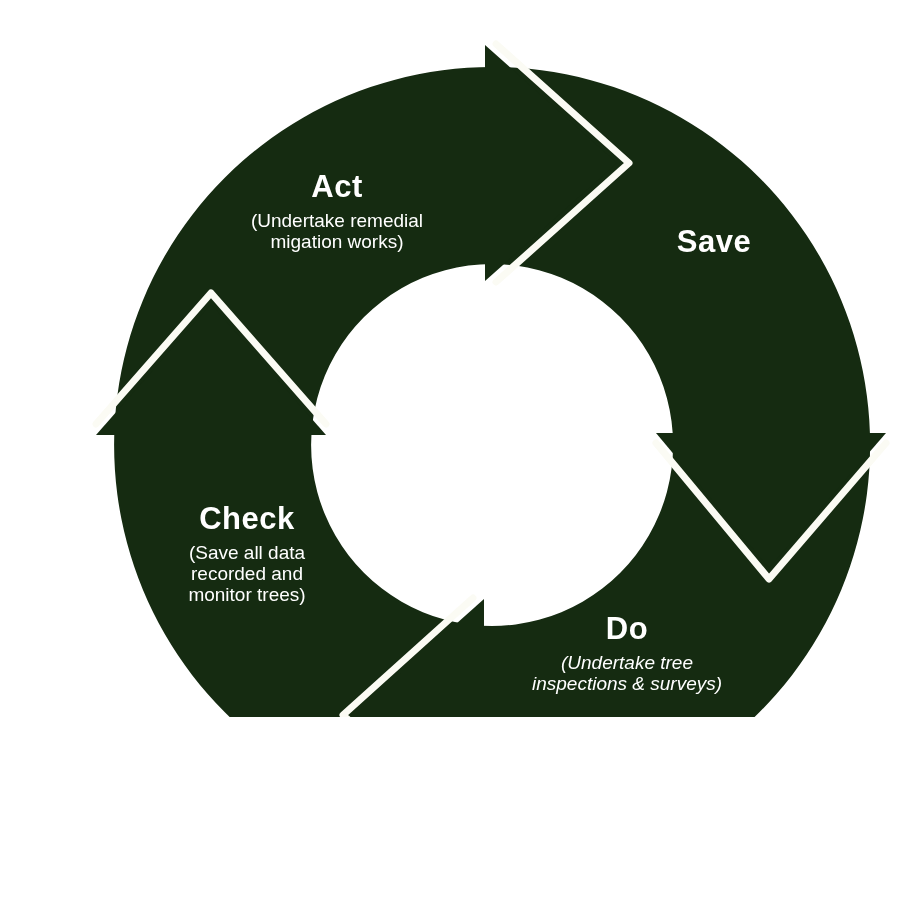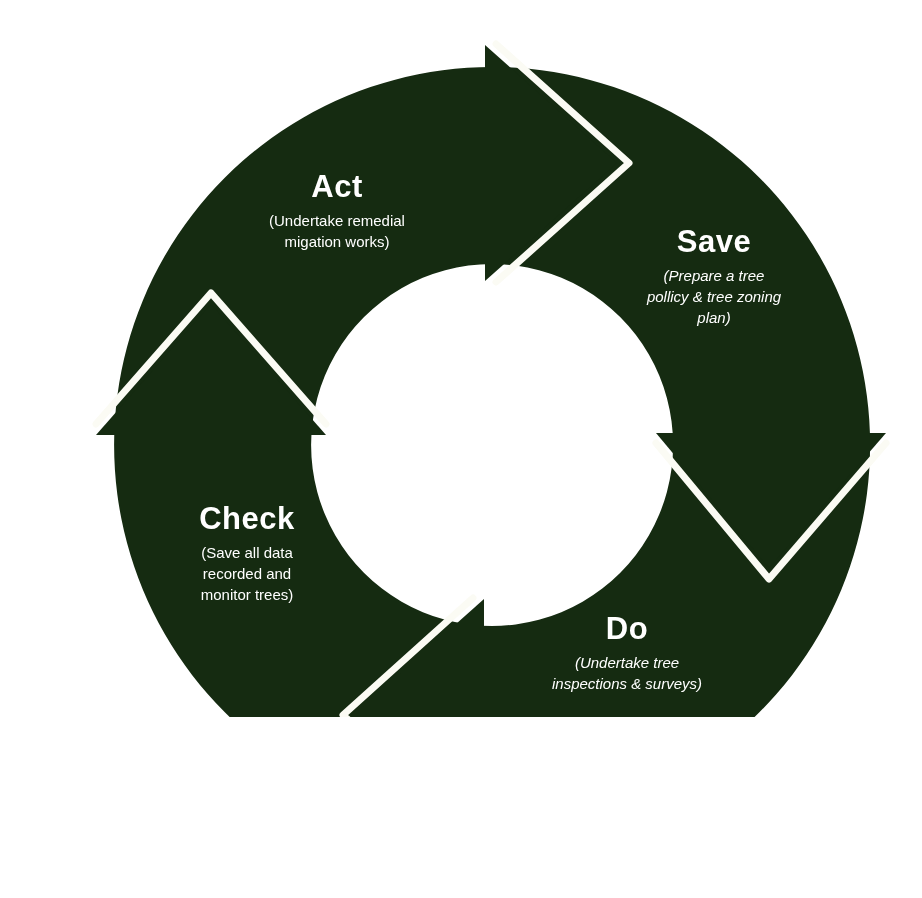--- a/index.html
+++ b/index.html
@@ -28,21 +28,21 @@
     color: var(--text, #ffffff);
   }
   .seg-title {
     font-size: 31px;
     font-weight: bold;
     line-height: 32px;
     letter-spacing: 0.5px;
   }
   .seg-sub {
     margin-top: 7px;
-    font-size: 15px;
+    font-size: 19px;
     line-height: 21px;
     white-space: pre-line;
   }
   .sub-italic .seg-sub { font-style: italic; }
 </style>
 </head>
 <body>
 
 <div class="stage">
 
@@ -62,23 +62,20 @@
   </svg>
 
   <div class="seg-label" style="left:308px; top:171px;">
     <div class="seg-title">Act</div>
     <div class="seg-sub">(Undertake remedial
 migation works)</div>
   </div>
 
   <div class="seg-label sub-italic" style="left:685px; top:226px;">
     <div class="seg-title">Save</div>
-    <div class="seg-sub">(Prepare a tree
-pollicy &amp; tree zoning
-plan)</div>
   </div>
 
   <div class="seg-label sub-italic" style="left:598px; top:613px;">
     <div class="seg-title">Do</div>
     <div class="seg-sub">(Undertake tree
 inspections &amp; surveys)</div>
   </div>
 
   <div class="seg-label" style="left:218px; top:503px;">
     <div class="seg-title">Check</div>

